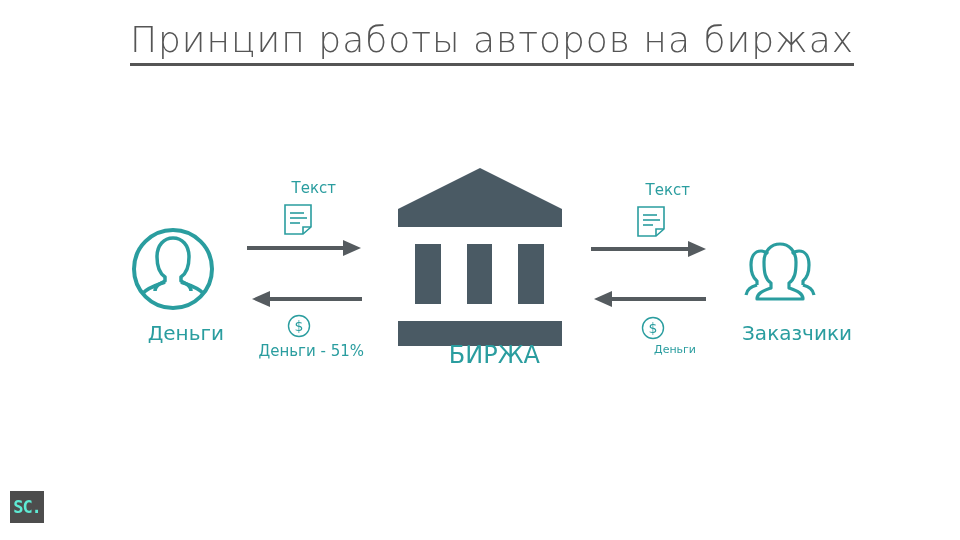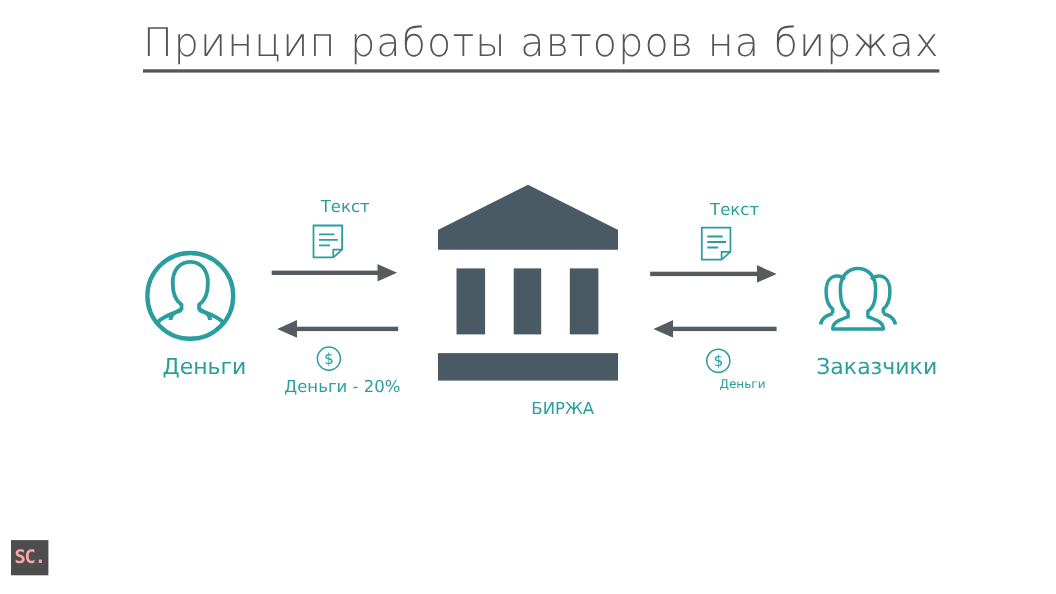--- a/index.html
+++ b/index.html
@@ -2,21 +2,21 @@
 <html><head>
 <meta charset="utf-8">
 <style>
   html,body{margin:0;padding:0;}
   body{width:960px;height:540px;background:#ffffff;position:relative;overflow:hidden;font-family:"DejaVu Sans",sans-serif;}
   .title{position:absolute;left:0;width:960px;top:18px;text-align:center;font-family:"DejaVu Sans",sans-serif;font-weight:200;font-size:36px;color:#555555;letter-spacing:1px;}
   .title span{display:inline-block;padding-bottom:1px;border-bottom:3px solid #555;line-height:44px;margin-left:24px;}
   .abs{position:absolute;}
   .lbl{font-family:"DejaVu Sans",sans-serif;color:#2a9d9f;text-align:right;}
   .arrow{position:absolute;height:4px;background:#555b5f;}
-  .logo{position:absolute;left:10px;top:491px;width:34px;height:32px;background:#4d4d4d;color:#fca5a5;font-family:"DejaVu Sans Mono",monospace;font-weight:bold;font-size:17px;line-height:32px;text-align:center;letter-spacing:-1px;}
+  .logo{position:absolute;left:10px;top:491px;width:34px;height:32px;background:#4d4d4d;color:#5eead4;font-family:"DejaVu Sans Mono",monospace;font-weight:bold;font-size:17px;line-height:32px;text-align:center;letter-spacing:-1px;}
 </style>
 </head>
 <body>
 
 <div class="title"><span>Принцип работы авторов на биржах</span></div>
 
 <svg class="abs" style="left:131px;top:227px" width="84" height="84" viewBox="0 0 84 84">
   <circle cx="42" cy="42" r="39" fill="none" stroke="#2a9d9f" stroke-width="4"></circle>
   <path d="M24 64 C24 58 30 56 34 54 L34 50 C28 46 26 40 26 30 C26 18 33 11 42 11 C51 11 58 18 58 30 C58 40 56 46 50 50 L50 54 C54 56 60 58 60 64" fill="none" stroke="#2a9d9f" stroke-width="3.5" stroke-linejoin="round"></path>
   <path d="M12 66 C18 60 26 58 34 55 M50 55 C58 58 66 60 72 66" fill="none" stroke="#2a9d9f" stroke-width="3.5"></path>
@@ -37,30 +37,30 @@
   </svg>
 
 <svg class="abs" style="left:252px;top:291px" width="18" height="16">
     <polygon points="18,0 0,8 18,16" fill="#555b5f"></polygon>
   </svg>
 <div class="arrow" style="left:266px;top:297px;width:96px;"></div>
 <svg class="abs" style="left:287px;top:314px" width="24" height="24" viewBox="0 0 24 24">
   <circle cx="12" cy="12" r="10.5" fill="none" stroke="#2a9d9f" stroke-width="1.4"></circle>
   <text x="12" y="17" text-anchor="middle" font-size="14" font-family="DejaVu Sans, sans-serif" fill="#2a9d9f">$</text>
 </svg>
-<div class="abs lbl" style="left:236px;top:342px;width:128px;font-size:15px;">Деньги - 20%</div>
+<div class="abs lbl" style="left:236px;top:342px;width:128px;font-size:15px;">Деньги - 51%</div>
 
 <svg class="abs" style="left:398px;top:166px" width="164" height="182" viewBox="0 0 164 182">
   <polygon points="82,2 164,43 164,61 0,61 0,43" fill="#4a5a64"></polygon>
   <rect x="17" y="78" width="26" height="60" fill="#4a5a64"></rect>
   <rect x="69" y="78" width="25" height="60" fill="#4a5a64"></rect>
   <rect x="120" y="78" width="26" height="60" fill="#4a5a64"></rect>
   <rect x="0" y="155" width="164" height="25" fill="#4a5a64"></rect>
 </svg>
-<div class="abs lbl" style="left:420px;top:362px;width:120px;font-size:15px;">БИРЖА</div>
+<div class="abs lbl" style="left:420px;top:341px;width:120px;font-size:24px;">БИРЖА</div>
 
 <div class="abs lbl" style="left:614px;top:181px;width:76px;font-size:15px;">Текст</div>
 <svg class="abs" style="left:636px;top:205px" width="30" height="33" viewBox="0 0 30 33">
   <path d="M2 2 H28 V24 L20 31 H2 Z" fill="none" stroke="#2a9d9f" stroke-width="1.6"></path>
   <path d="M20 31 V24 H28" fill="none" stroke="#2a9d9f" stroke-width="1.6"></path>
   <line x1="7" y1="10" x2="21" y2="10" stroke="#2a9d9f" stroke-width="1.6"></line>
   <line x1="7" y1="15" x2="24" y2="15" stroke="#2a9d9f" stroke-width="1.6"></line>
   <line x1="7" y1="20" x2="17" y2="20" stroke="#2a9d9f" stroke-width="1.6"></line>
 </svg>
 <div class="arrow" style="left:591px;top:247px;width:100px;"></div>

